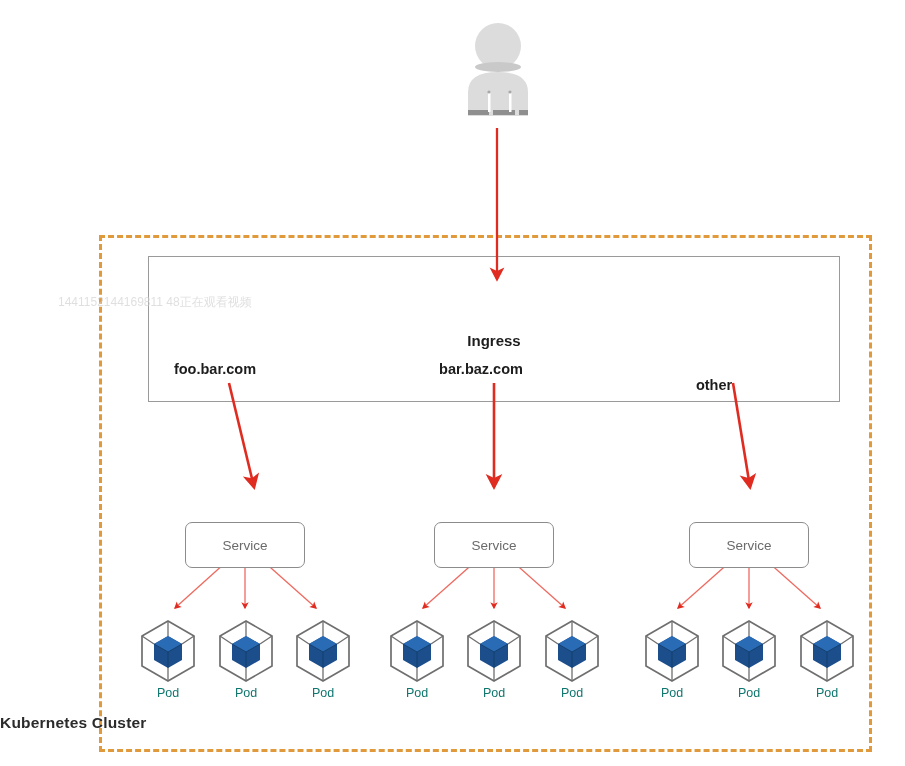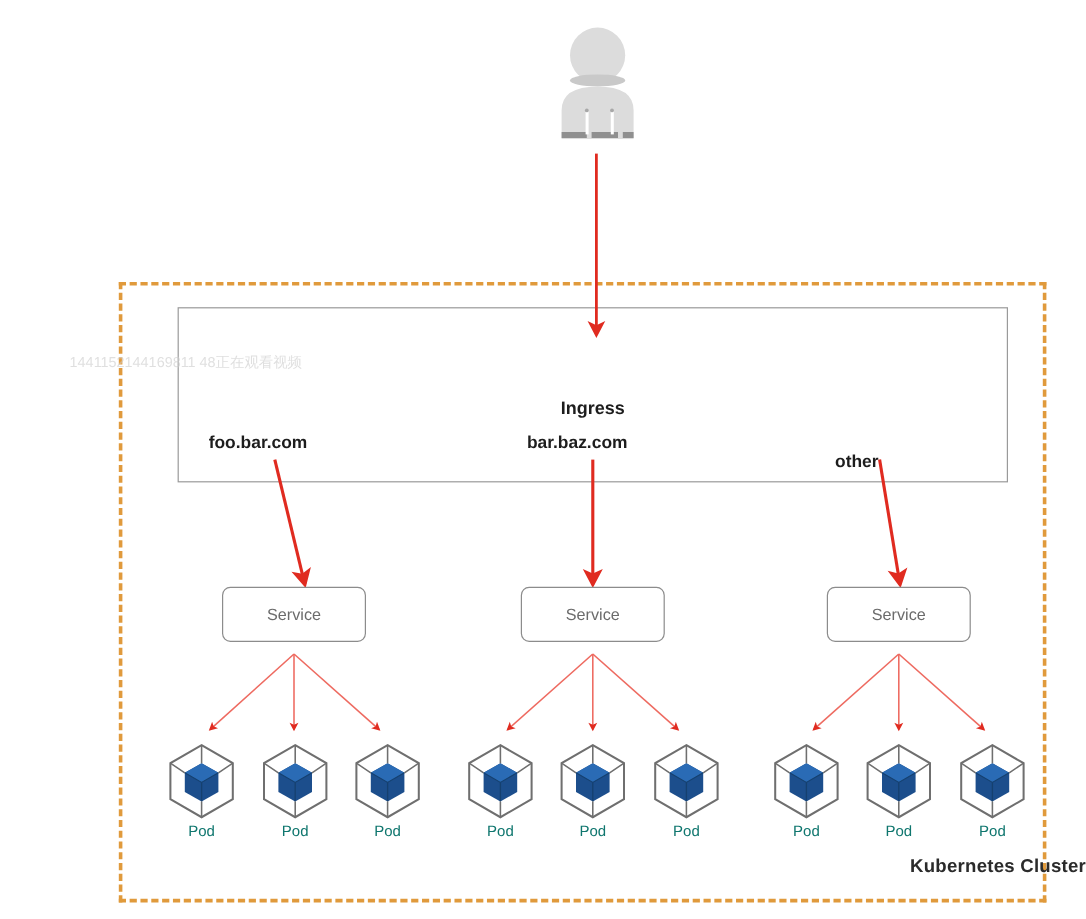--- a/index.html
+++ b/index.html
@@ -33,21 +33,21 @@
     width: 773px;
     height: 517px;
     border: 3px dashed #E09A3C;
     box-sizing: border-box;
   }
   .cluster-label {
     position: absolute;
     left: 0;
     top: 714px;
     width: 905px;
-    text-align: right;
+    text-align: left;
     font-size: 15.5px;
     font-weight: bold;
     color: #2b2b2b;
     letter-spacing: 0.2px;
   }
 
   
   .ingress-box {
     position: absolute;
     left: 148px;
@@ -75,21 +75,21 @@
     font-size: 14.5px;
     font-weight: bold;
     color: #1d1d1d;
     text-align: center;
     white-space: nowrap;
   }
 
   
   .service-box {
     position: absolute;
-    top: 489px;
+    top: 522px;
     width: 120px;
     height: 46px;
     border: 1.3px solid #8c8c8c;
     border-radius: 7px;
     box-sizing: border-box;
     background: #ffffff;
     display: flex;
     align-items: center;
     justify-content: center;
     font-size: 13.5px;

